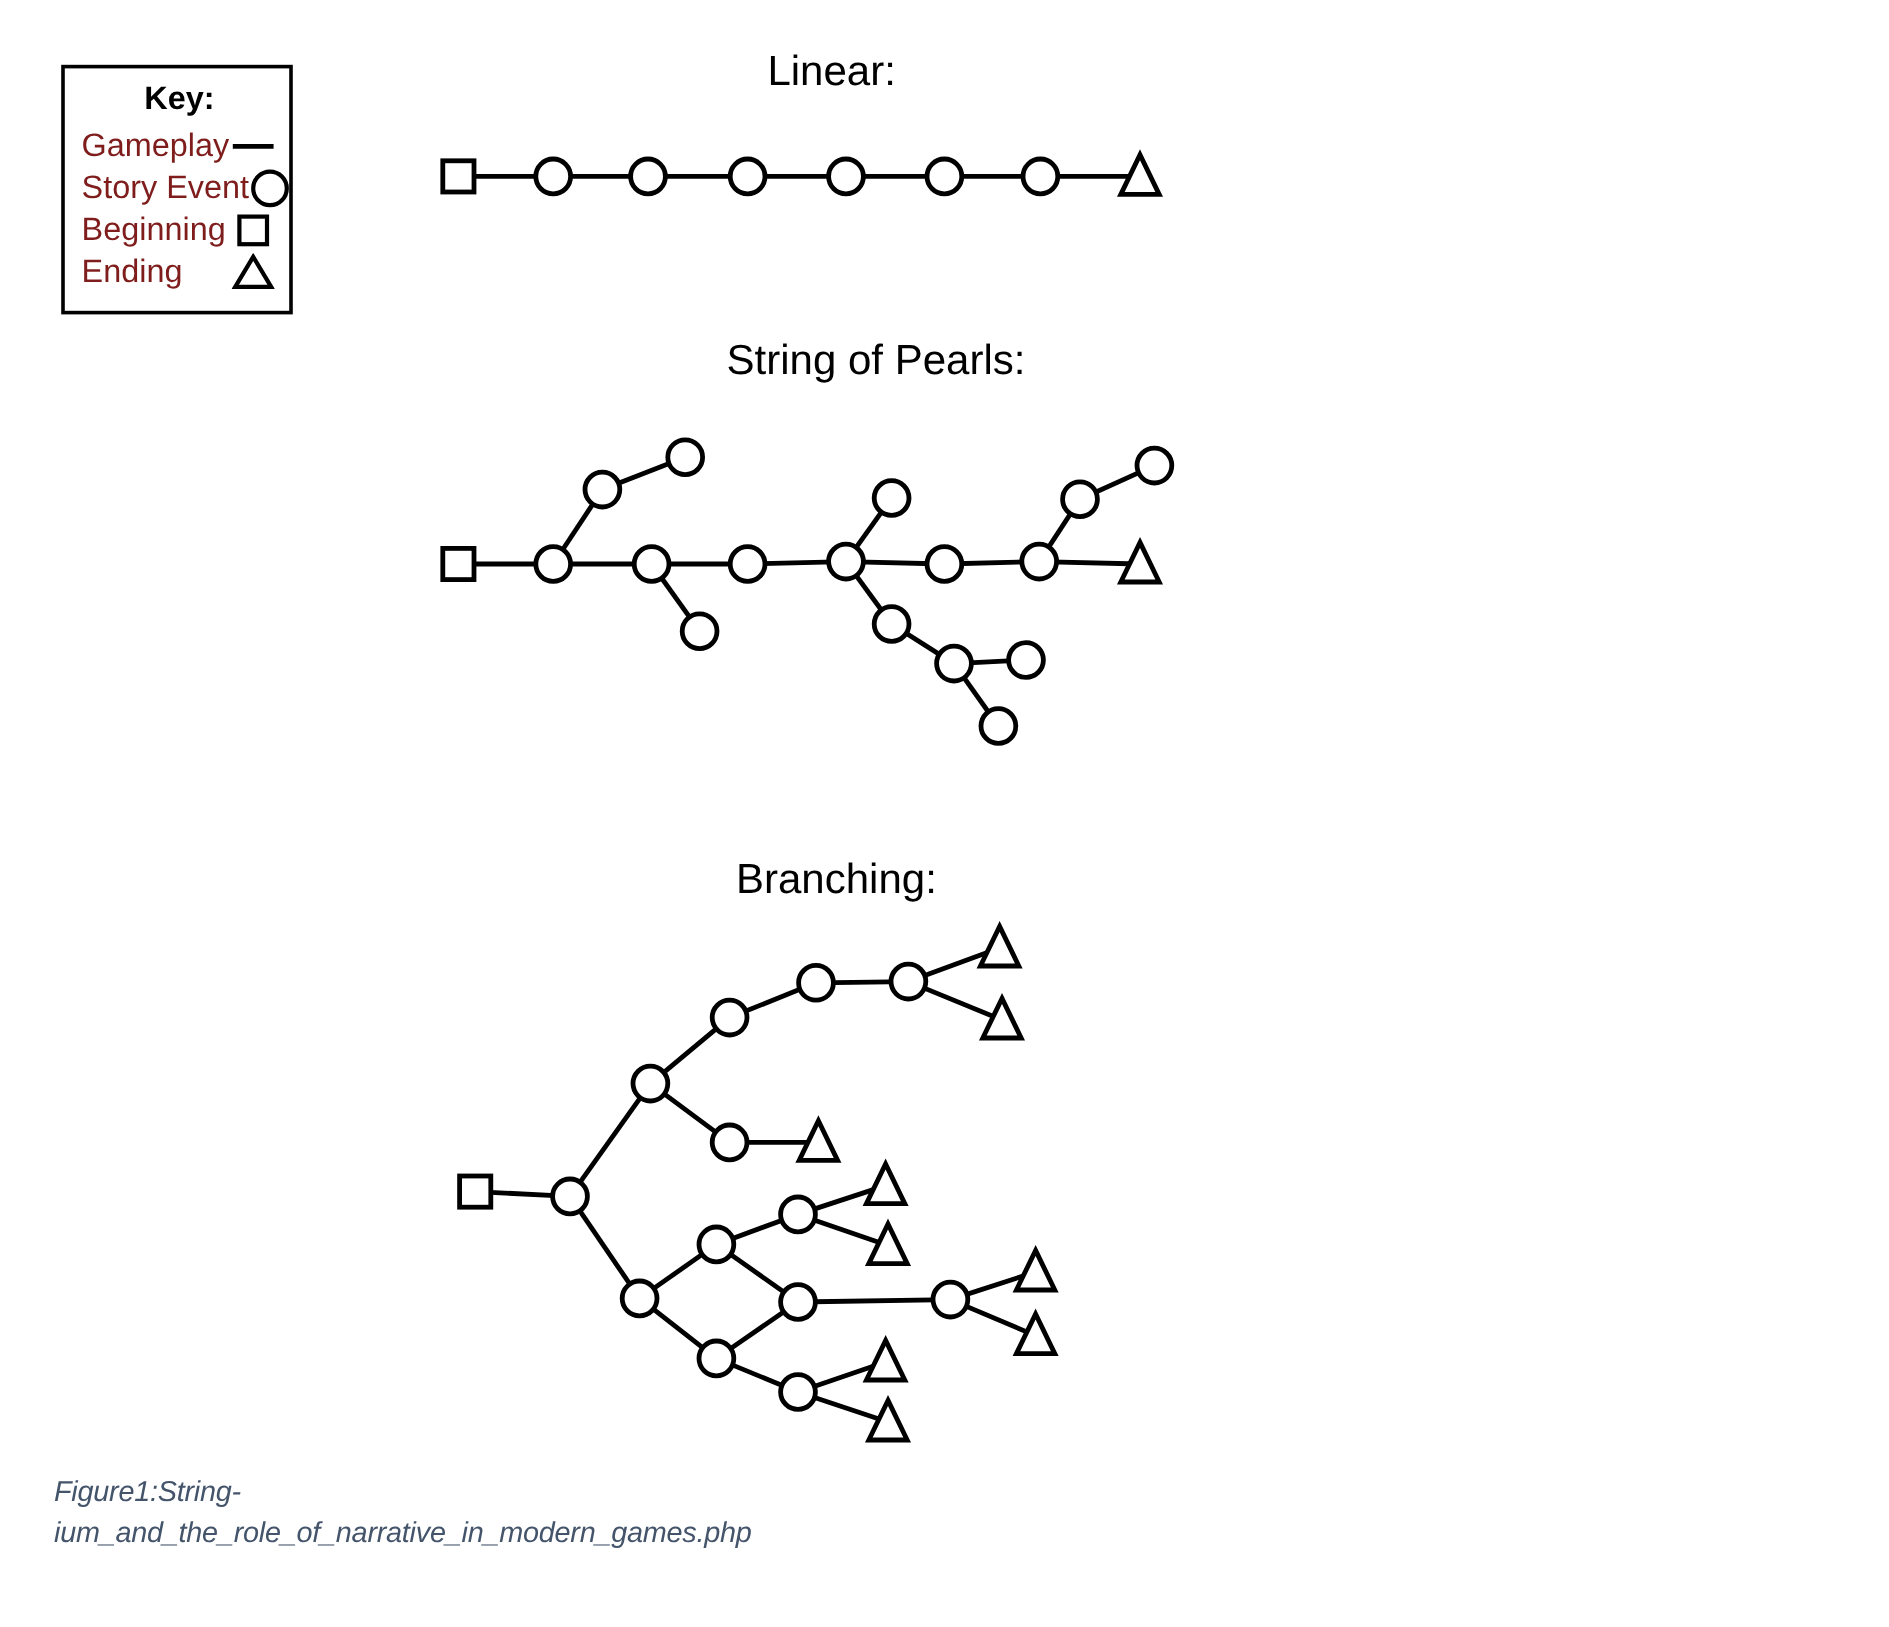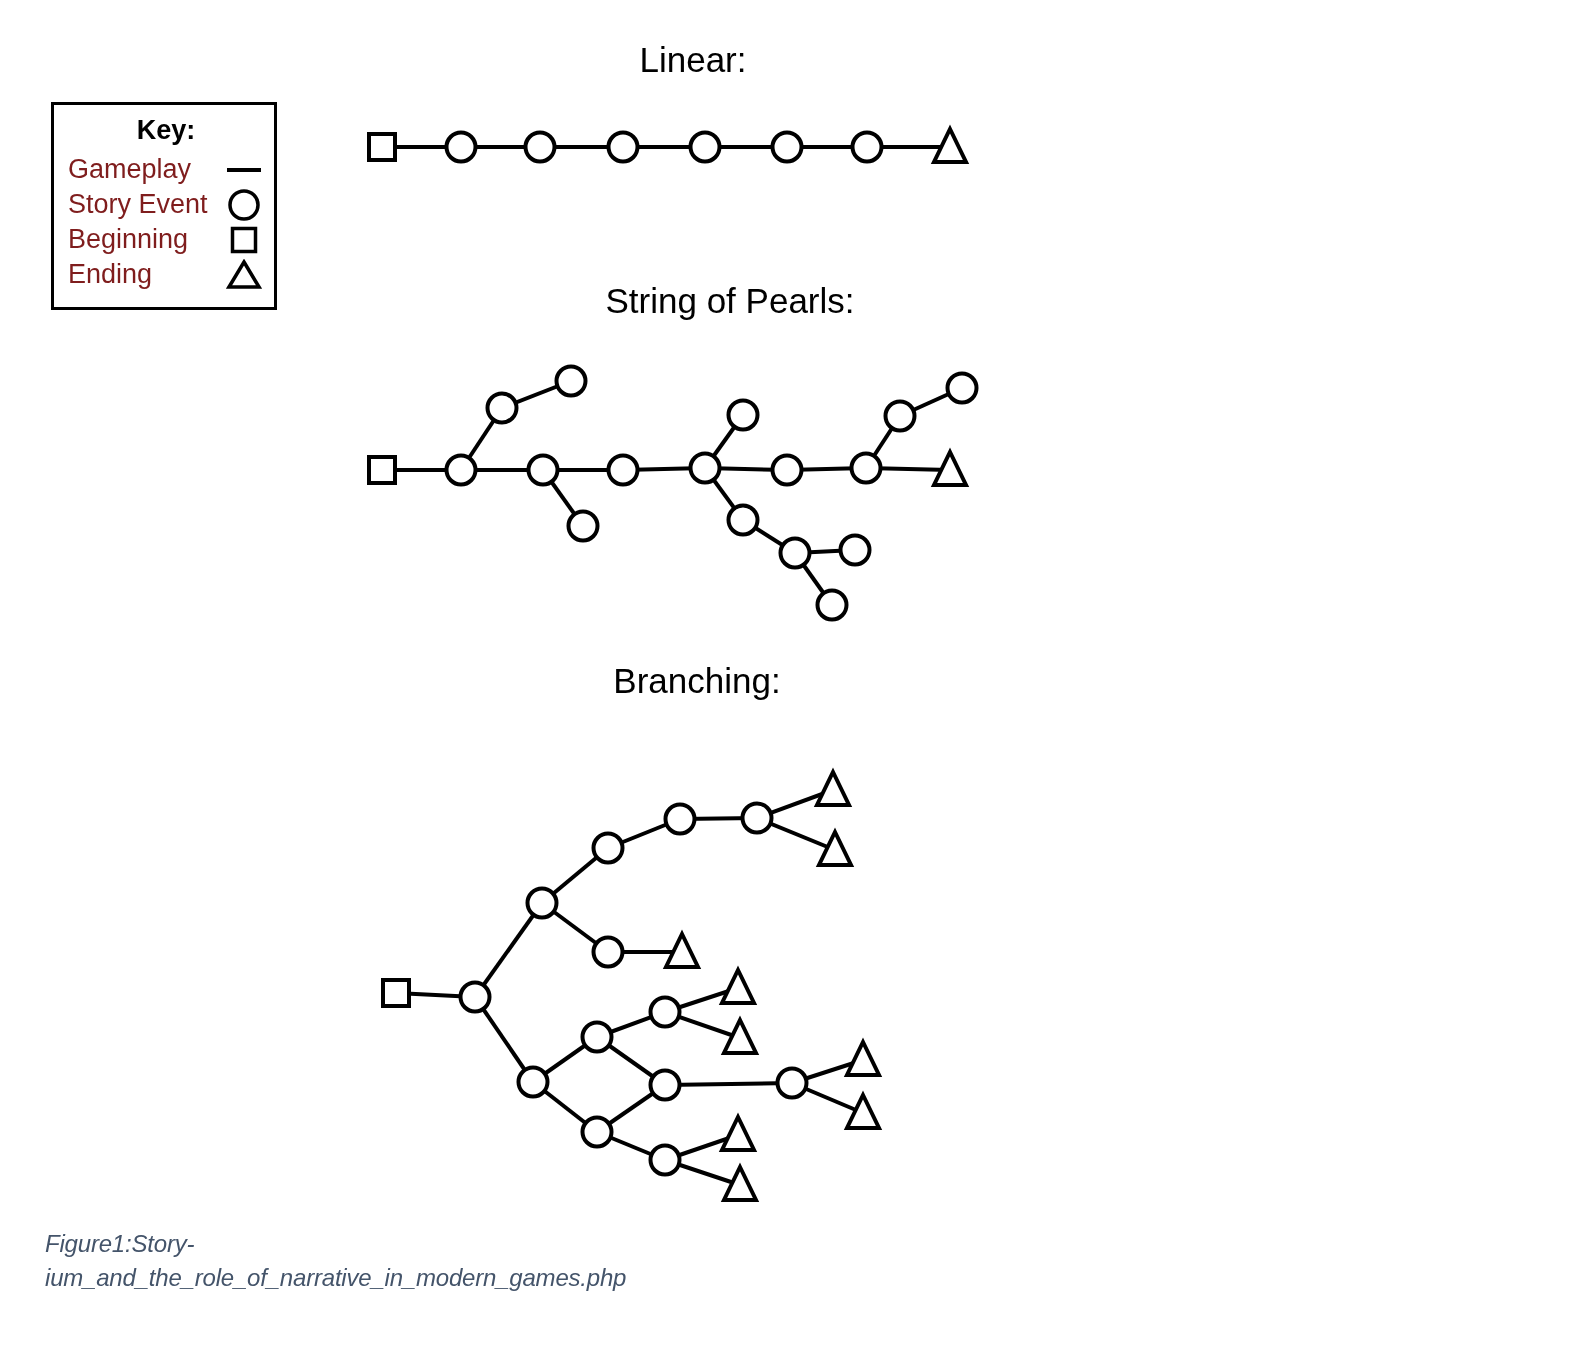--- a/index.html
+++ b/index.html
@@ -8,24 +8,23 @@
   .canvas {
     position: relative;
     width: 1574px; height: 1356px;
     background: #ffffff;
     font-family: "Liberation Sans", sans-serif;
     overflow: hidden;
   }
   
   .key-box {
     position: absolute; left: 51px; top: 54px;
-    width: 226px; height: 208px;
+    width: 193px; height: 208px;
     border: 3px solid var(--stroke);
     padding: 8px 10px 0 14px;
-    margin-top: 48px;
   }
   .key-title {
     text-align: center;
     font-weight: bold;
     font-size: 27px;
     color: #000;
     margin: 2px 0 6px 0;
   }
   .key-row {
     display: flex; align-items: center; justify-content: space-between;
@@ -37,21 +36,21 @@
   
   .sec-title {
     position: absolute;
     transform: translateX(-50%);
     font-size: 35px;
     color: #000;
     white-space: nowrap;
   }
   #title-0 { left: 693px; top: 40px; }
   #title-1 { left: 694px; top: 281px; margin-left: 36px; }
-  #title-2 { left: 697px; top: 661px; text-align: right; }
+  #title-2 { left: 697px; top: 713px; text-align: right; }
   
   #diagram { position: absolute; left:0; top:0; }
   
   .caption {
     position: absolute; left: 45px; top: 1227px;
     width: 1385px;
     font-style: italic;
     font-size: 24px;
     color: var(--caption);
     line-height: 33.5px;
@@ -207,19 +206,19 @@
         <path d="M 863 1095 L 879 1128 L 847 1128 Z" fill="#ffffff" stroke="#000000" stroke-width="4"></path>
         <path d="M 738 1117 L 754 1150 L 722 1150 Z" fill="#ffffff" stroke="#000000" stroke-width="4"></path>
         <path d="M 740 1167 L 756 1200 L 724 1200 Z" fill="#ffffff" stroke="#000000" stroke-width="4"></path>
       </g>
     </svg>
 
   <div class="caption">
     <div class="cap-line1">
       <span>Figure</span>
       <span>1:</span>
-      <span>Story</span>
+      <span>String</span>
       <span>-</span>
     </div>
     <div class="cap-line">ium_and_the_role_of_narrative_in_modern_games.php</div>
   </div>
 
 </div>
 
 </body></html>

